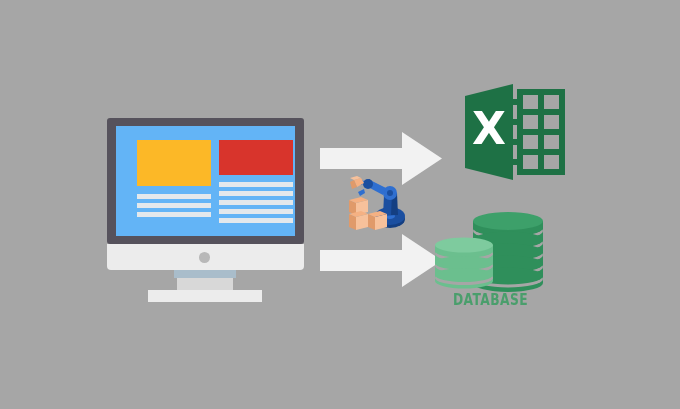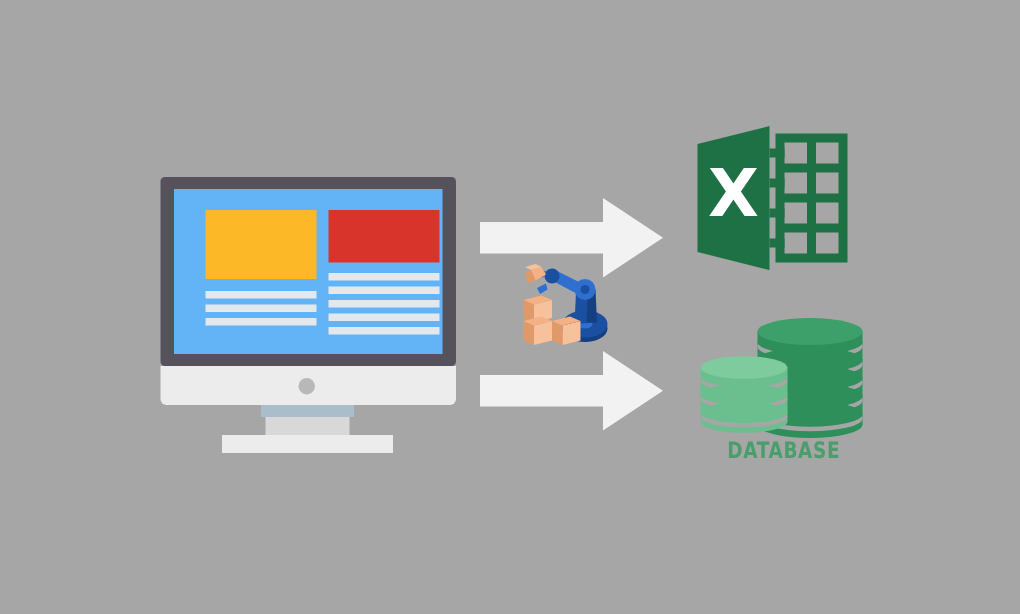--- a/index.html
+++ b/index.html
@@ -116,21 +116,21 @@
     position: absolute;
     left: 463px;
     top: 82px;
     width: 105px;
     height: 100px;
   }
 
   
   #database {
     position: absolute;
-    left: 460px;
+    left: 428px;
     top: 207px;
     width: 125px;
     height: 110px;
   }
   #database svg { display: block; }
   .db-label {
     position: absolute;
     left: 0;
     top: 84px;
     width: 125px;

